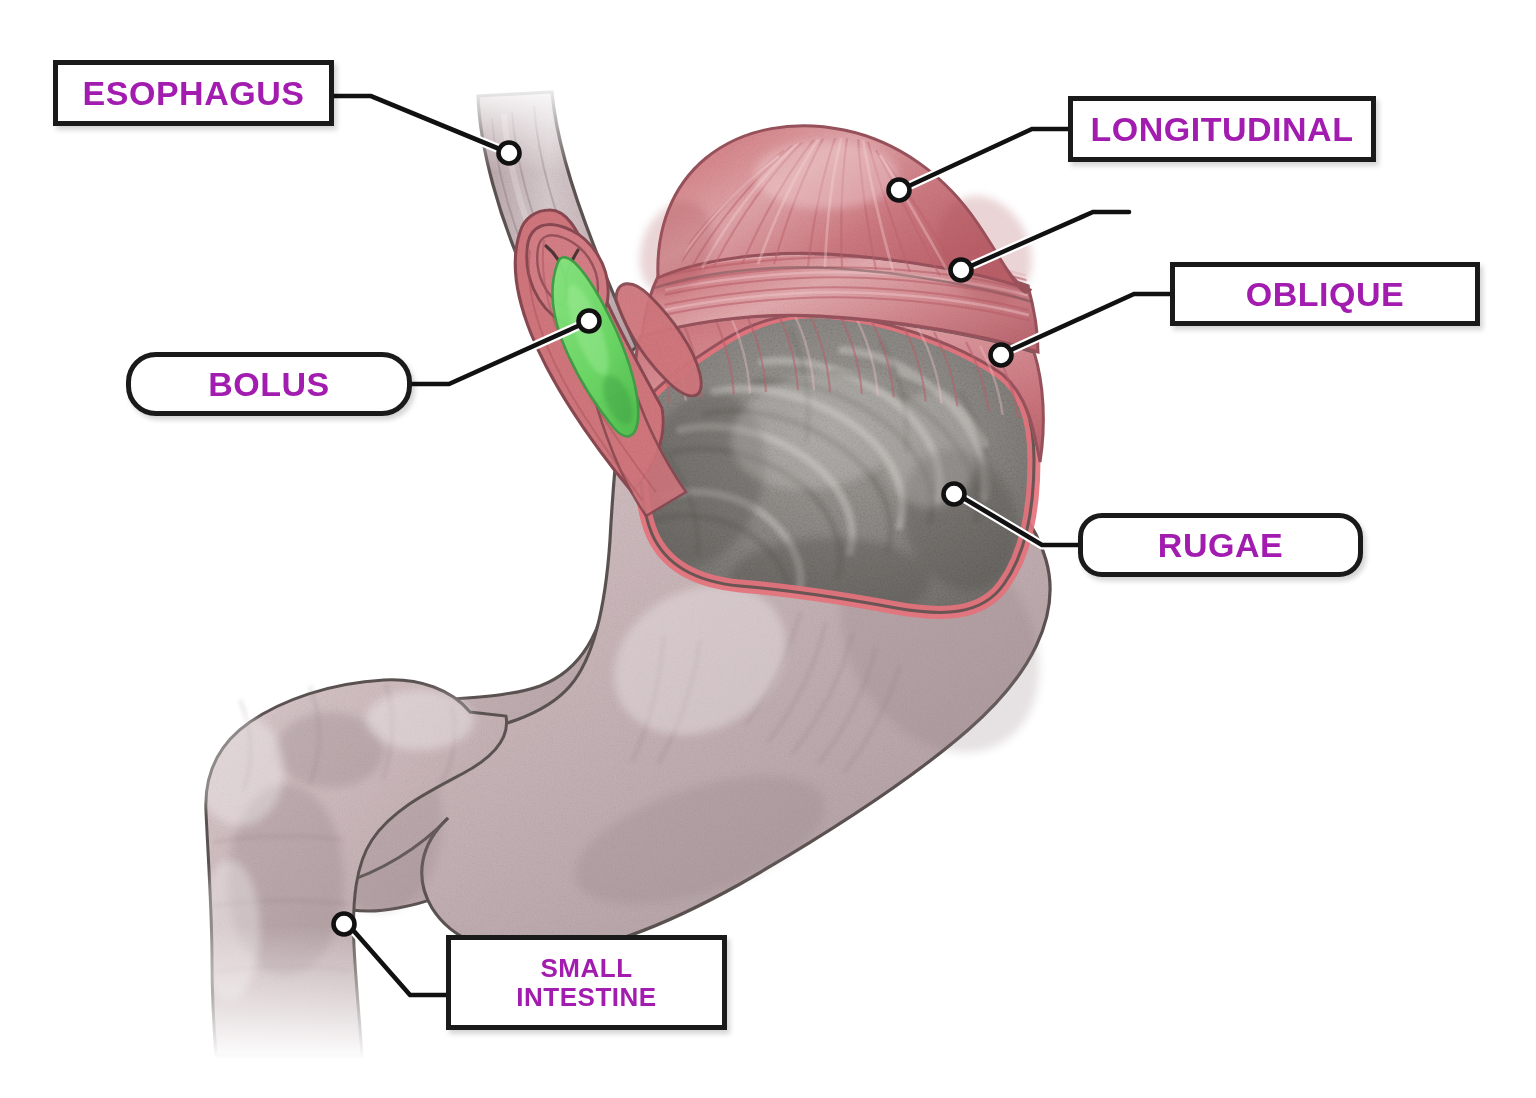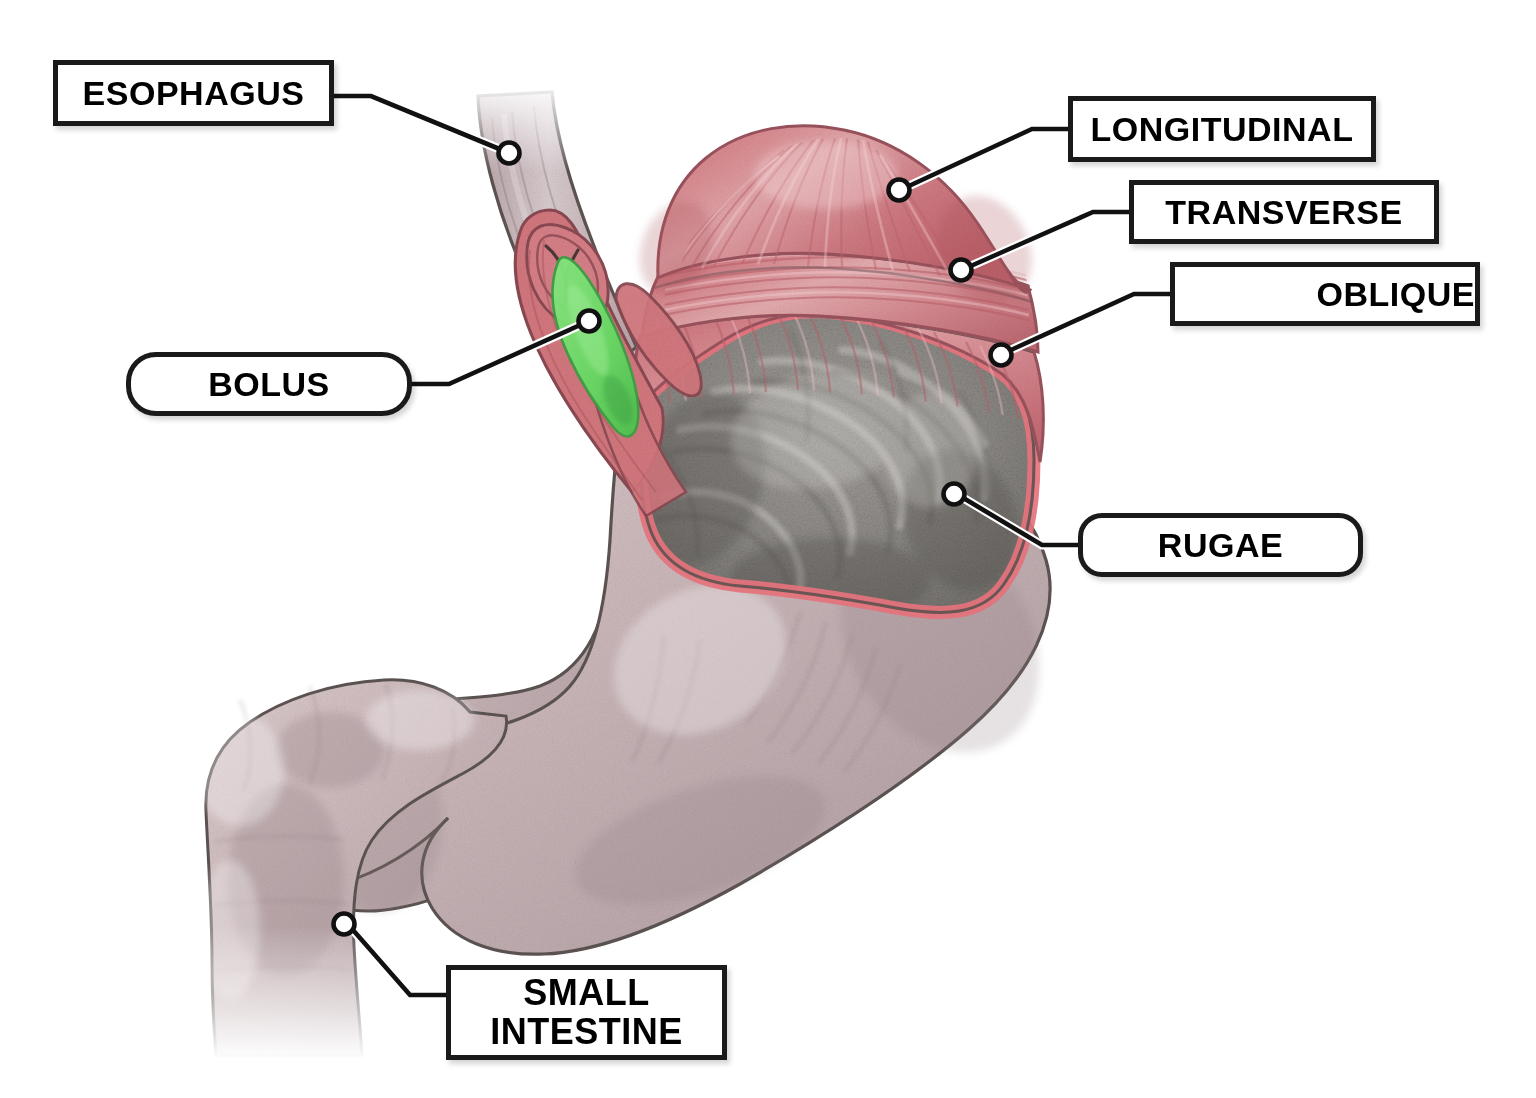--- a/index.html
+++ b/index.html
@@ -23,21 +23,21 @@
   }
   .label-box {
     position: absolute;
     box-sizing: border-box;
     background: #ffffff;
     border: 5px solid #1a1a1a;
     display: flex;
     align-items: center;
     justify-content: center;
     text-align: center;
-    color: #000000;
+    color: #a21caf;
     font-weight: bold;
     letter-spacing: 0.5px;
     line-height: 1.08;
     box-shadow: 3px 4px 5px rgba(0,0,0,0.17);
     z-index: 30;
   }
   .label-text { display: block; white-space: pre-line; }
 </style>
 </head>
 <body>
@@ -552,30 +552,27 @@
       </g>
     </g>
   </svg>
 
   <div class="label-box" id="lb-esophagus" style="left: 53px; top: 60px; width: 281px; height: 66px; font-size: 34px;">
     <span class="label-text">ESOPHAGUS</span>
   </div>
   <div class="label-box" id="lb-longitudinal" style="left: 1068px; top: 96px; width: 308px; height: 66px; font-size: 34px;">
     <span class="label-text">LONGITUDINAL</span>
   </div>
-  <div class="label-box" id="lb-transverse" style="left: 1129px; top: 180px; width: 310px; height: 64px; font-size: 34px;">
-    <span class="label-text">TRANSVERSE</span>
-  </div>
-  <div class="label-box" id="lb-oblique" style="left: 1170px; top: 262px; width: 310px; height: 64px; font-size: 34px; justify-content: flex-end;">
+  <div class="label-box" id="lb-oblique" style="left: 1170px; top: 262px; width: 310px; height: 64px; font-size: 34px;">
     <span class="label-text">OBLIQUE</span>
   </div>
   <div class="label-box" id="lb-rugae" style="left: 1078px; top: 513px; width: 285px; height: 64px; font-size: 34px; border-radius: 24px;">
     <span class="label-text">RUGAE</span>
   </div>
   <div class="label-box" id="lb-bolus" style="left: 126px; top: 352px; width: 286px; height: 64px; font-size: 34px; border-radius: 30px;">
     <span class="label-text">BOLUS</span>
   </div>
-  <div class="label-box" id="lb-small-intestine" style="left: 446px; top: 965px; width: 281px; height: 95px; font-size: 36px;">
+  <div class="label-box" id="lb-small-intestine" style="left: 446px; top: 935px; width: 281px; height: 95px; font-size: 26px;">
     <span class="label-text">SMALL
 INTESTINE</span>
   </div>
 
 </div>
 
 </body></html>

